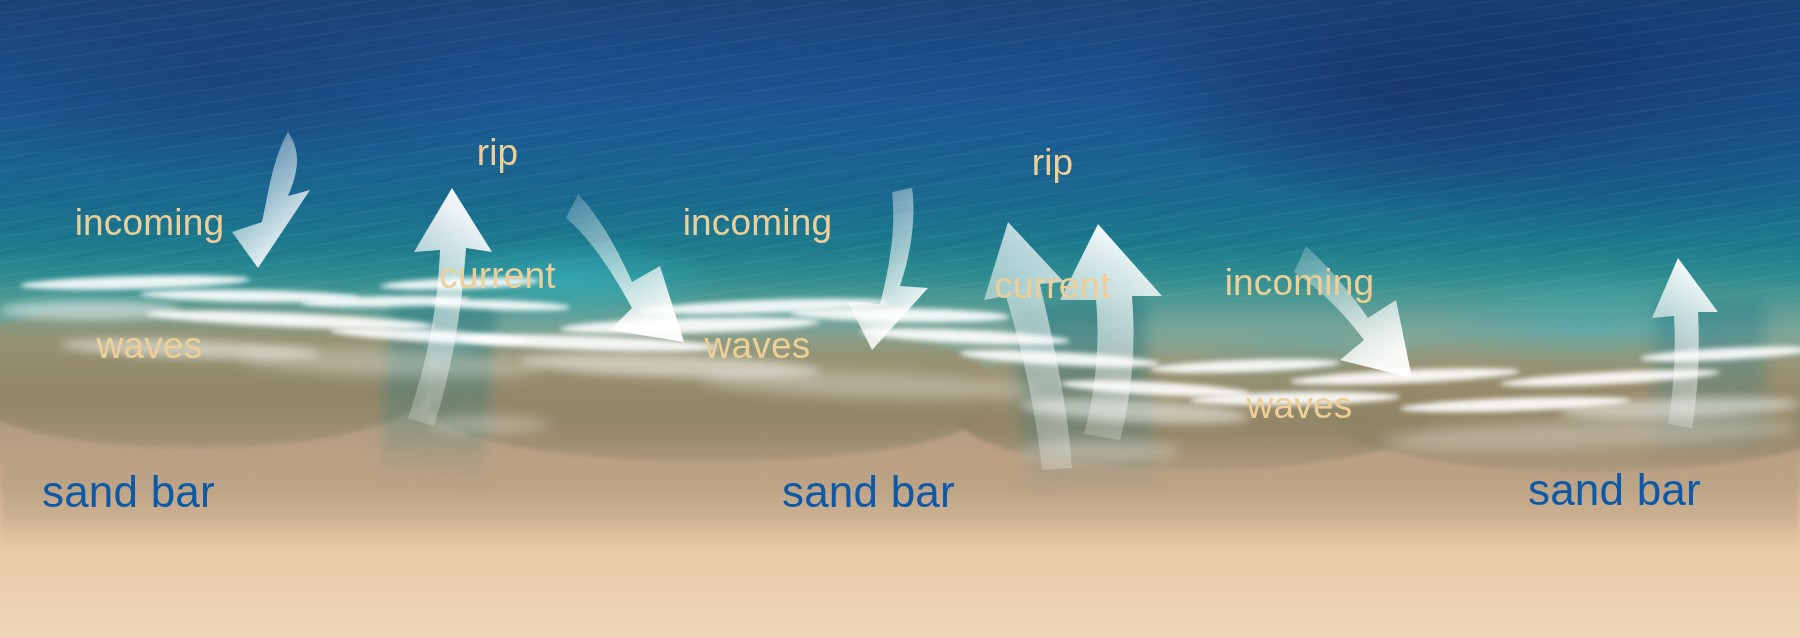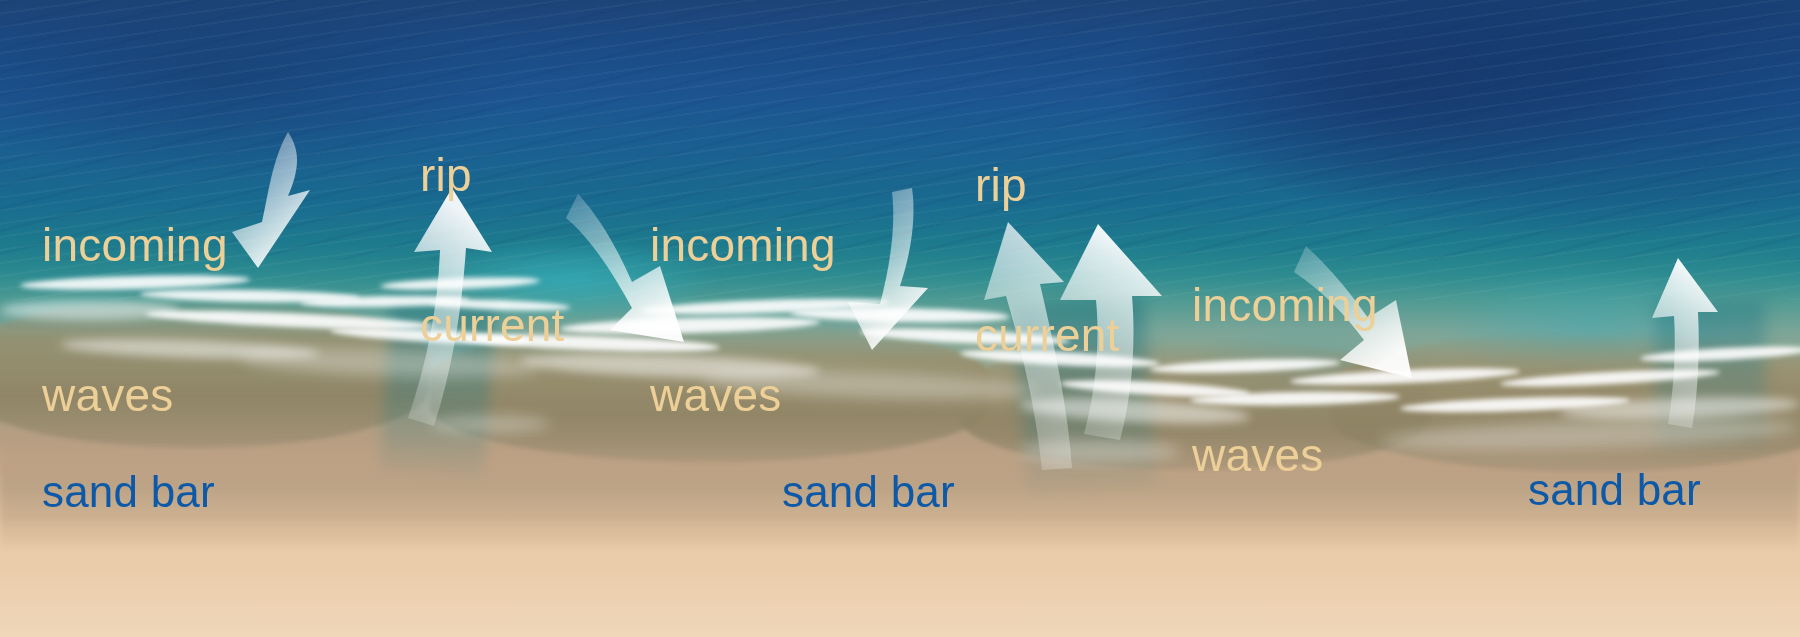--- a/index.html
+++ b/index.html
@@ -129,22 +129,23 @@
     white-space:pre;
     letter-spacing:.2px;
   }
   .label-sand{
     color:#0d59a8;
     font-size:44px;
     font-weight:400;
   }
   .label-tan{
     color:#edcf98;
-    font-size:46px;
+    font-size:37px;
     font-weight:400;
+    text-align:center;
   }
   .label-tan .ln{display:block;}
 </style>
 </head>
 <body>
 
 <div id="stage">
 
   <div class="photo">
 

